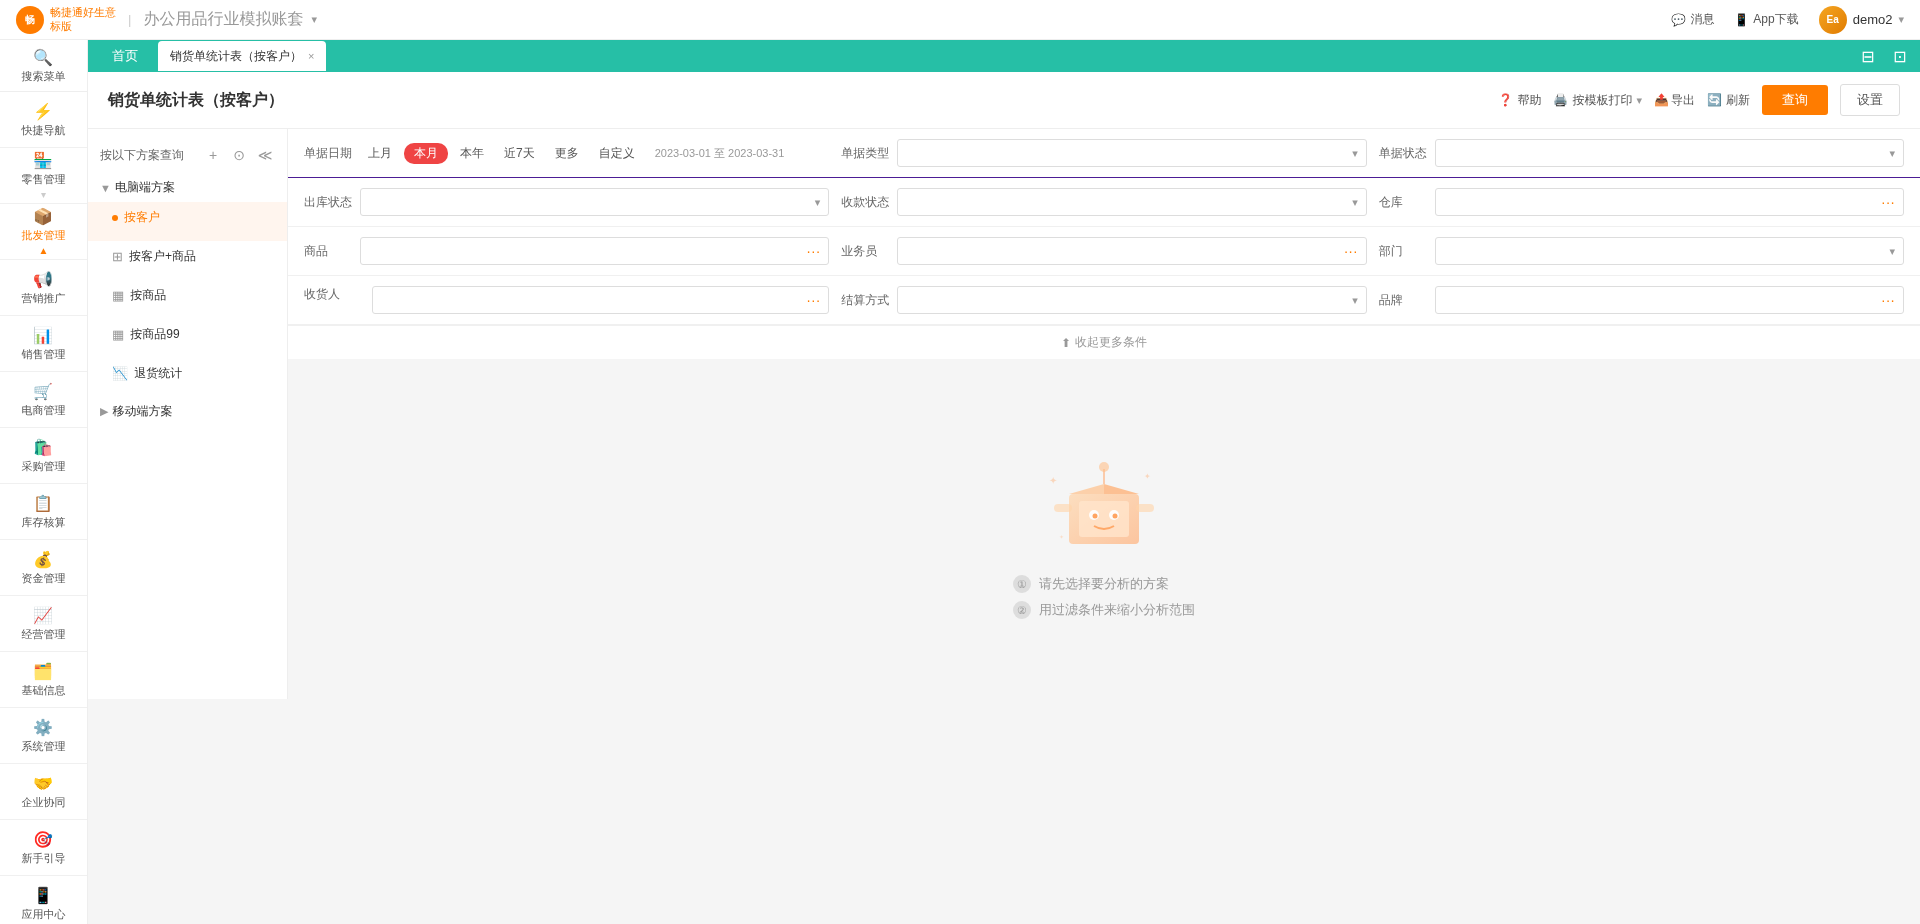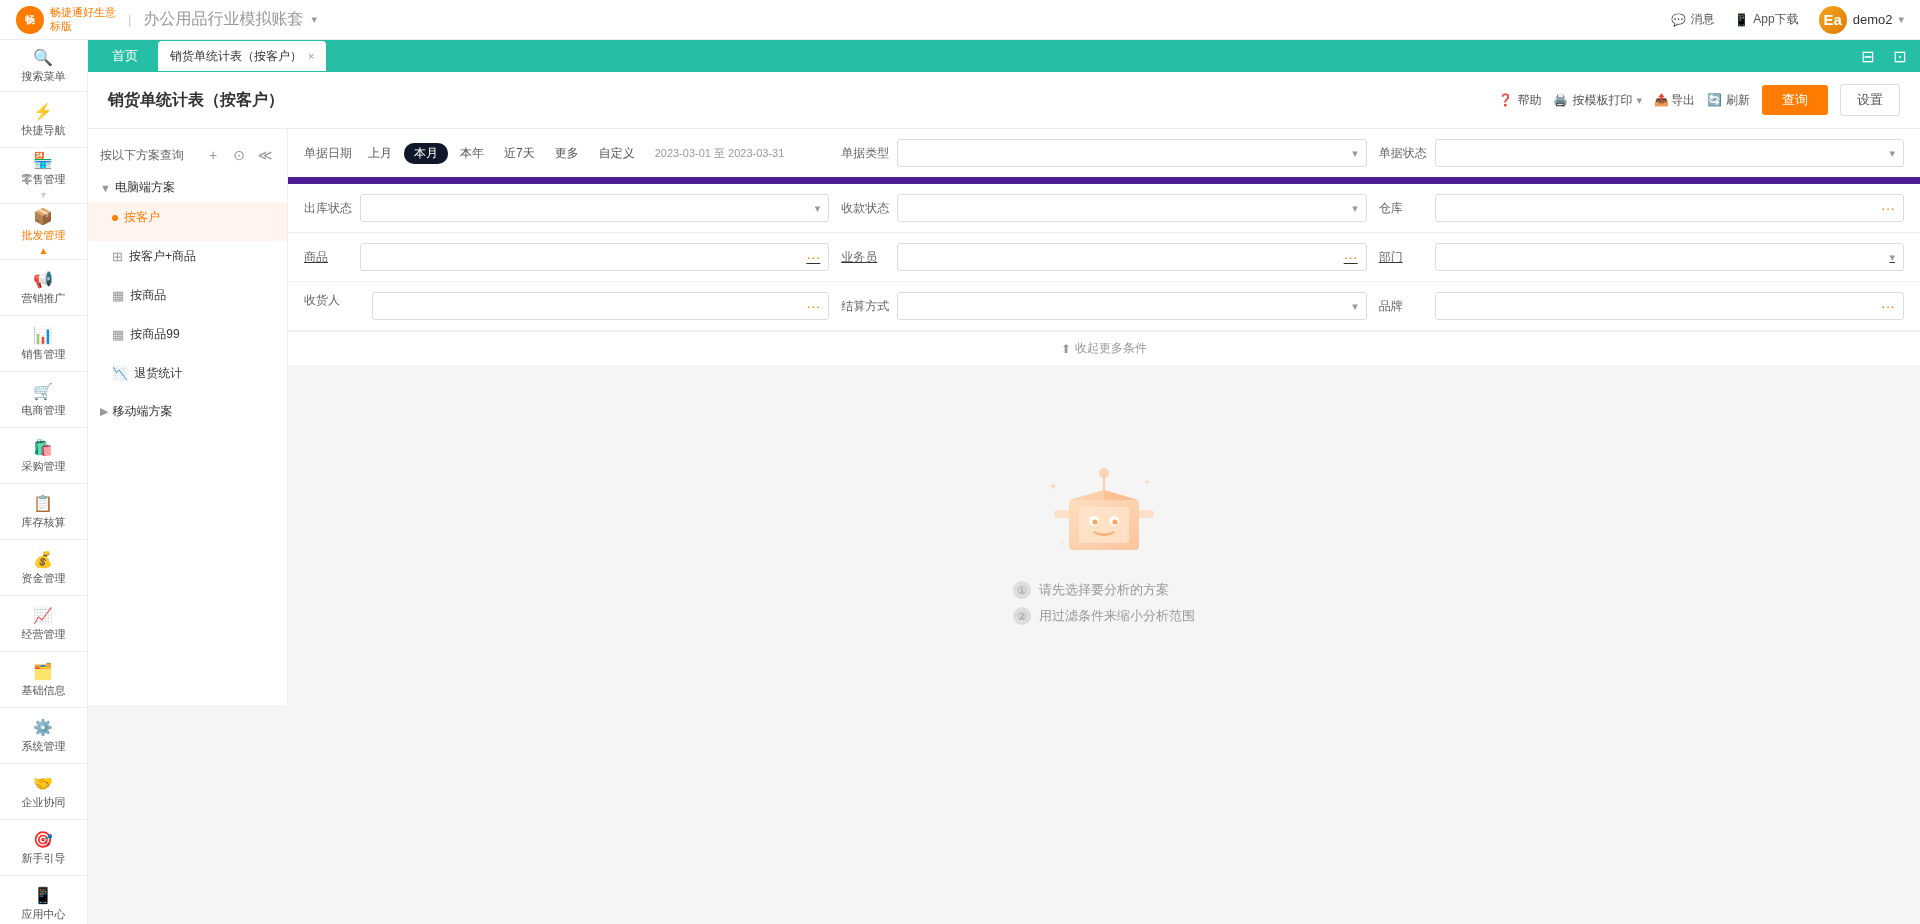--- a/index.html
+++ b/index.html
@@ -125,21 +125,21 @@
       border: 1px solid #ddd;
       padding: 6px 16px;
       border-radius: 3px;
       cursor: pointer;
       font-size: 13px;
     }
 
     
     .date-btns { display: flex; align-items: center; gap: 4px; flex-shrink: 0; }
     .date-btn { padding: 2px 8px; font-size: 12px; color: #555; cursor: pointer; border-radius: 3px; }
-    .date-btn.active { background: #0f172a; color: white; border-radius: 10px; padding: 2px 10px; }
+    .date-btn.active { background: #ef4444; color: white; border-radius: 10px; padding: 2px 10px; }
     .date-range { font-size: 11px; color: #999; margin-left: 4px; }
 
     
     .left-nav { width: 200px; background: #fff; border-right: 1px solid #eee; flex-shrink: 0; padding: 8px 0; overflow-y: auto; }
     .left-nav-header { display: flex; align-items: center; justify-content: space-between; padding: 8px 12px; }
     .left-nav-title { font-size: 12px; color: #666; }
     .left-nav-actions { display: flex; gap: 6px; }
     .left-nav-action { width: 20px; height: 20px; display: flex; align-items: center; justify-content: center; cursor: pointer; color: #999; font-size: 14px; }
     .nav-group { }
     .nav-group-header { display: flex; align-items: center; padding: 6px 12px; font-size: 12px; cursor: pointer; gap: 4px; }
@@ -198,21 +198,21 @@
     <div class="header-action">
       <span>💬</span>
       <span>消息</span>
     </div>
     <div class="header-action">
       <span>📱</span>
       <span>App下载</span>
     </div>
     <div style="display:flex;align-items:center;gap:6px;">
       <div class="user-avatar">
-        <span style="font-size:15px;">Ea</span>
+        <span style="font-size:10px;">Ea</span>
       </div>
       <span>demo2</span>
       <span style="font-size:11px;color:#999;">▾</span>
     </div>
   </div>
 </div>
 
 <div class="main-layout">
 
   <div class="sidebar">
@@ -374,21 +374,21 @@
               <span class="nav-group-icon">▶</span>
               <span>移动端方案</span>
             </div>
           </div>
         </div>
 
         <div class="query-area">
 
           <div class="query-panel">
 
-            <div style="display:flex;align-items:center;padding:10px 16px;border-bottom:7px solid #4c1d95;gap:12px;">
+            <div style="display:flex;align-items:center;padding:10px 16px;border-bottom:1px solid #4c1d95;gap:12px;">
               <div style="display:flex;align-items:center;gap:8px;flex:1;">
                 <span class="filter-cell-label">单据日期</span>
                 <div class="date-btns">
                   <span class="date-btn">上月</span>
                   <span class="date-btn active">本月</span>
                   <span class="date-btn">本年</span>
                   <span class="date-btn">近7天</span>
                   <span class="date-btn">更多</span>
                   <span class="date-btn">自定义</span>
                 </div>
@@ -427,21 +427,21 @@
               </div>
               <div style="display:flex;align-items:center;gap:8px;flex:1;">
                 <span class="filter-cell-label">仓库</span>
                 <div class="fc-input" style="flex:1;">
                   <span></span>
                   <span class="fc-dots">···</span>
                 </div>
               </div>
             </div>
 
-            <div style="display:flex;align-items:center;padding:10px 16px;border-bottom:1px solid #f0f0f0;gap:12px;text-decoration:underline;">
+            <div style="display:flex;align-items:center;padding:10px 16px;border-bottom:1px solid #f0f0f0;gap:12px;">
               <div style="display:flex;align-items:center;gap:8px;flex:1;">
                 <span class="filter-cell-label">商品</span>
                 <div class="fc-input" style="flex:1;">
                   <span></span>
                   <span class="fc-dots">···</span>
                 </div>
               </div>
               <div style="display:flex;align-items:center;gap:8px;flex:1;">
                 <span class="filter-cell-label">业务员</span>
                 <div class="fc-input" style="flex:1;">

